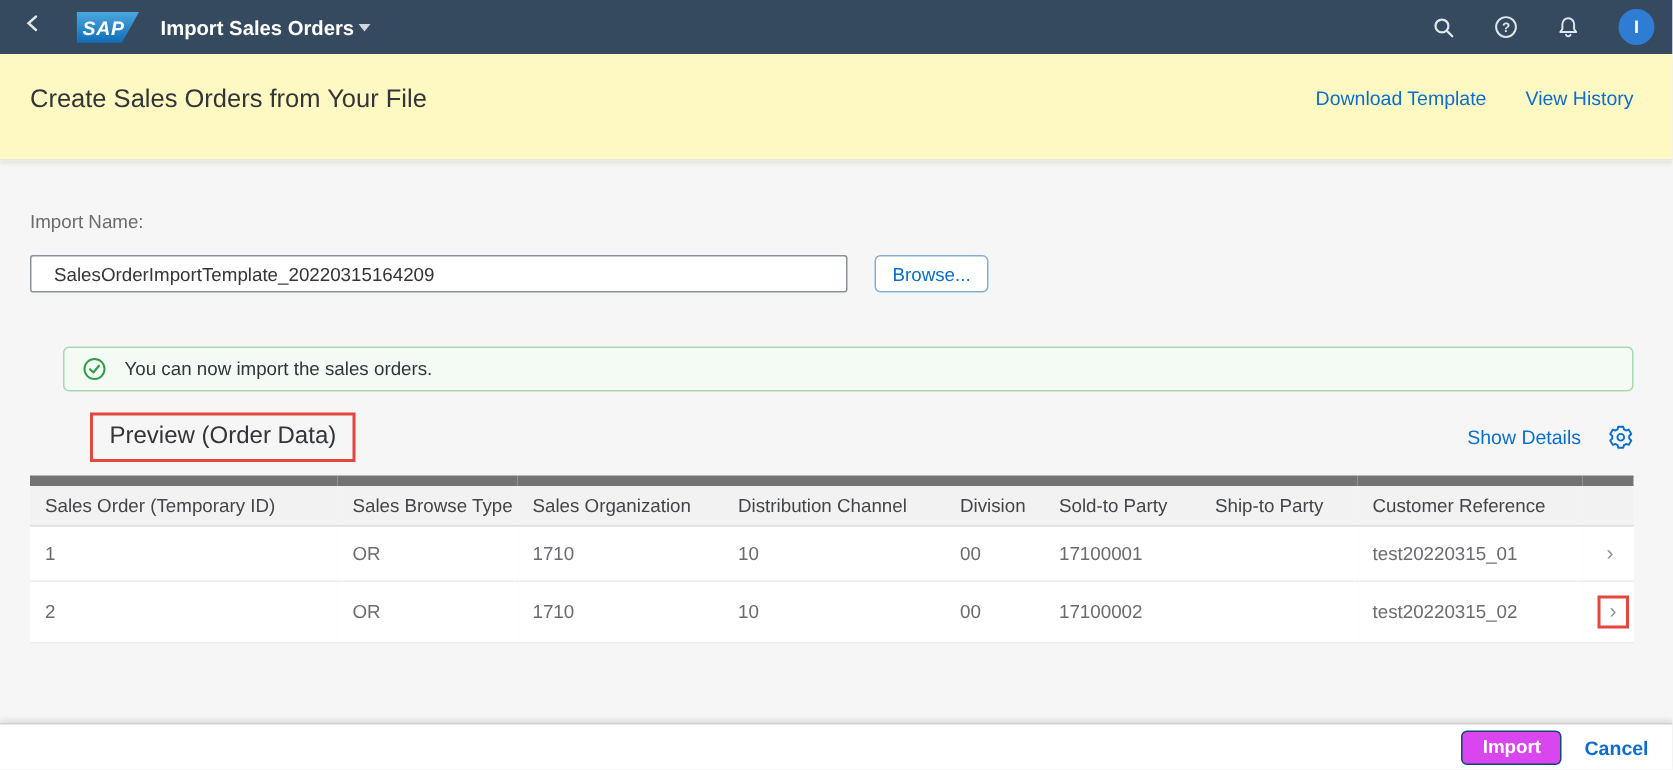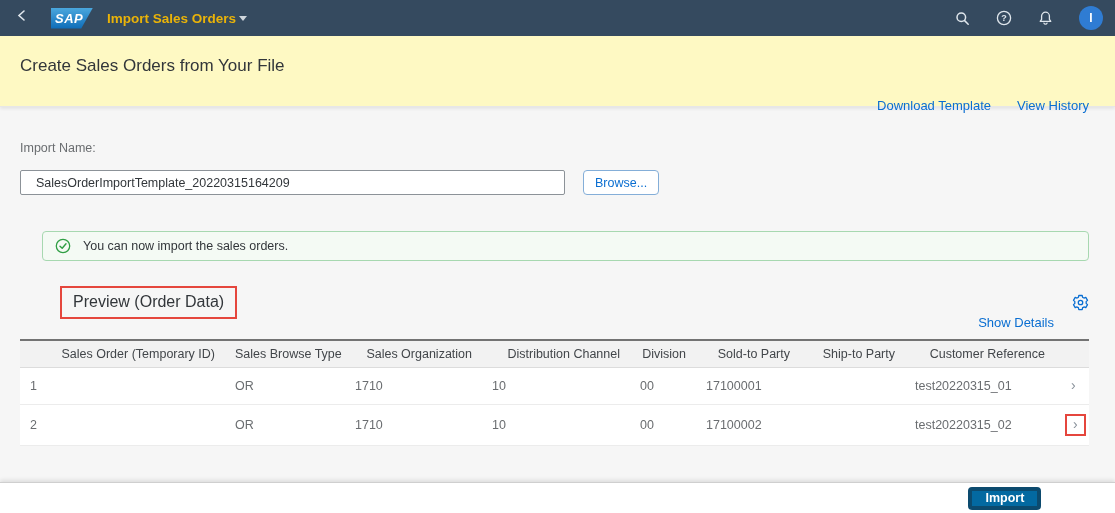--- a/index.html
+++ b/index.html
@@ -24,21 +24,21 @@
   }
   .sap-logo {
     height: 21px; width: 42px; margin: 0 14px 0 16px;
     background: linear-gradient(180deg, #4aa7dd 0%, #0e6cb8 100%);
     clip-path: polygon(0 0, 100% 0, 72% 100%, 0 100%);
     color: #fff; font-weight: bold; font-style: italic;
     font-size: 13px; display: flex; align-items: center;
     padding-left: 4px; letter-spacing: 0.5px;
   }
   .shell-title {
-    color: #eab308; font-size: 13.5px; font-weight: bold;
+    color: #ffffff; font-size: 13.5px; font-weight: bold;
     display: flex; align-items: center; gap: 3px; cursor: pointer;
   }
   .caret-down {
     width: 0; height: 0; border-left: 4px solid transparent;
     border-right: 4px solid transparent; border-top: 5px solid #cfd6dc;
     display: inline-block;
   }
   .shell-right { margin-left: auto; display: flex; align-items: center; gap: 26px; }
   .shell-icon { display: flex; align-items: center; cursor: pointer; }
   .avatar {
@@ -51,21 +51,21 @@
   .page-header {
     background: #fef9c3; height: 71px;
     padding: 20px 26px 0 20px;
     display: flex; align-items: flex-start; justify-content: space-between;
     border-bottom: 1px solid #e7e7e7;
     box-shadow: 0 2px 3px rgba(0,0,0,0.07);
     position: relative; z-index: 2;
   }
   .page-title { font-size: 17px; font-weight: normal; color: #32363a; }
   .header-links { display: flex; gap: 26px; padding-top: 2px; }
-  .link { color: #0a6ed1; font-size: 13px; text-decoration: none; cursor: pointer; margin-top: 40px; }
+  .link { color: #0a6ed1; font-size: 13px; text-decoration: none; cursor: pointer; }
 
   
   .content { padding: 34px 26px 0 20px; }
   .field-label { font-size: 12.5px; color: #6a6d70; }
   .file-row { margin-top: 15px; display: flex; align-items: center; gap: 18px; }
   .text-input {
     width: 545px; height: 25px; border: 1px solid #8c9298; border-radius: 2px;
     background: #fff; padding: 0 15px; font-size: 12.5px; color: #32363a;
     font-family: "Liberation Sans", sans-serif;
   }
@@ -90,23 +90,23 @@
   .annotated-title {
     border: 2px solid #e5463d; padding: 5px 11px 6px 11px; display: inline-block; margin-left: 40px;
   }
   .preview-title { font-size: 16px; font-weight: normal; color: #32363a; }
   .preview-actions { display: flex; align-items: center; gap: 18px; }
   .show-details { font-size: 13px; }
 
   
   table { border-collapse: collapse; width: 100%; margin-top: 9px; table-layout: fixed; }
   thead th {
-    background: #f2f2f2; font-weight: normal; text-align: right;
+    background: #f2f2f2; font-weight: normal; text-align: left;
     font-size: 12.5px; color: #42464a;
-    padding: 6px 10px; border-top: 2px solid #737373; border-bottom: 1px solid #dcdcdc;
+    padding: 6px 10px; border-top: 7px solid #737373; border-bottom: 1px solid #dcdcdc;
     white-space: nowrap; overflow: hidden;
   }
   tbody td {
     background: #fff; font-size: 12.5px; color: #6a6d70;
     padding: 9px 10px; border-bottom: 1px solid #ececec; white-space: nowrap; overflow: hidden;
   }
   tbody tr { cursor: pointer; }
   .row-chevron {
     color: #89919a; font-size: 14px; line-height: 1; display: inline-block;
     padding: 1px 6px 3px 6px;
@@ -116,21 +116,21 @@
 
   
   .footer {
     position: absolute; left: 0; bottom: 0; width: 100%; height: 31px;
     background: #fff; border-top: 1px solid #cfcfcf;
     box-shadow: 0 -2px 4px rgba(0,0,0,0.10);
     display: flex; align-items: center; justify-content: flex-end;
     gap: 15px; padding-right: 16px;
   }
   .btn-import {
-    background: #0369a1; color: #fff; border: 4px solid #0c4a6e; border-radius: 4px;
+    background: #d946ef; color: #fff; border: 1px solid #0c4a6e; border-radius: 4px;
     height: 23px; padding: 0 13px; font-size: 12.5px; font-weight: bold; cursor: pointer;
     font-family: "Liberation Sans", sans-serif;
   }
   .cancel-link { font-size: 13px; font-weight: bold; }
 </style>
 </head>
 <body>
 
 <div class="shell">
   <span class="shell-back">

